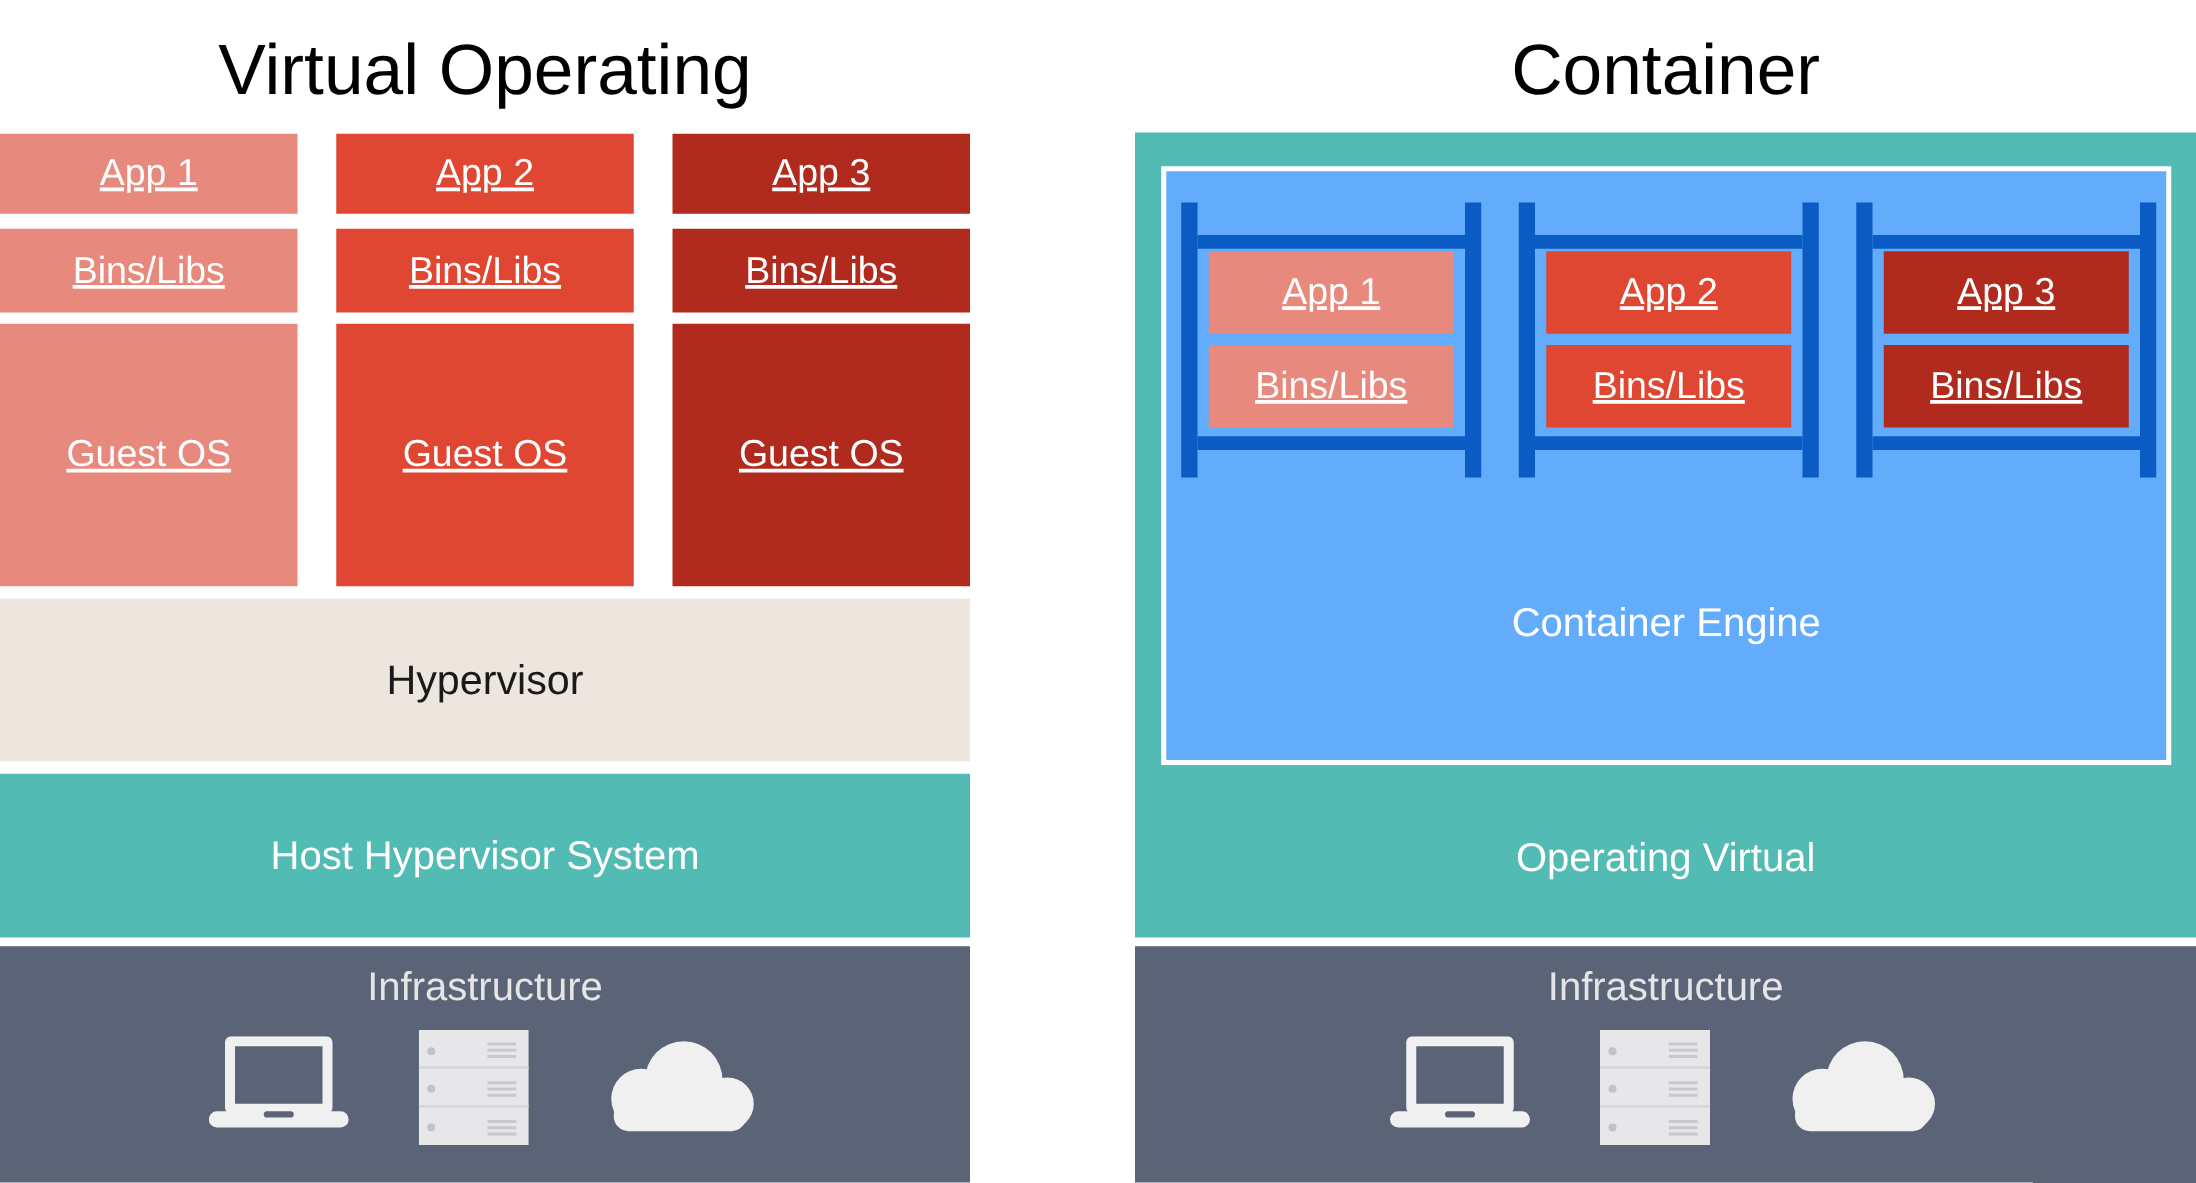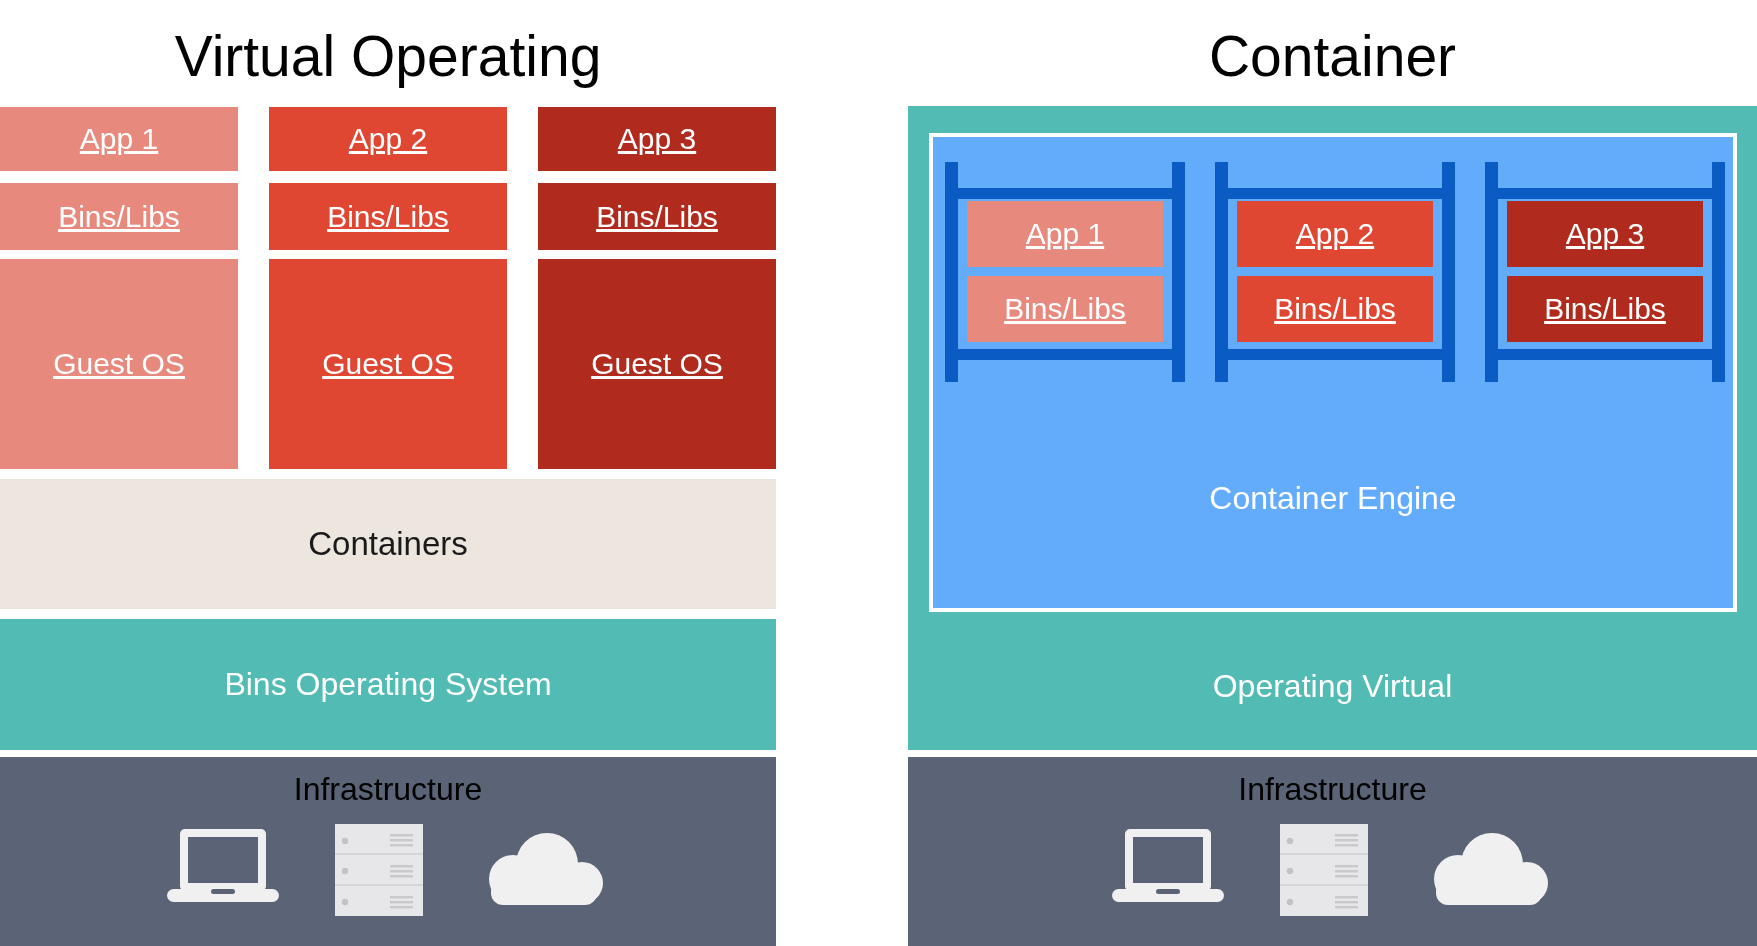--- a/index.html
+++ b/index.html
@@ -14,21 +14,21 @@
   .band-label{font-size:32px;}
   
   .vmcol-box{position:absolute;width:238px;display:flex;align-items:center;justify-content:center;}
   
   .shelf{position:absolute;top:162px;width:240px;height:220px;}
   .post{position:absolute;top:0;width:13px;height:220px;}
   .rail{position:absolute;left:13px;right:13px;height:11px;}
   .cbox{position:absolute;left:22px;right:22px;height:66px;display:flex;
         align-items:center;justify-content:center;}
   .infra-label{position:absolute;left:0;right:0;top:14px;text-align:center;
-               font-size:32px;color:#000000;}
+               font-size:32px;color:#e5e5e5;}
   .icons-row{position:absolute;left:0;right:0;bottom:30px;display:flex;
              align-items:flex-end;justify-content:center;gap:56px;}
   .icon{display:block;}
   .ic-laptop{margin-bottom:13px;}
   .ic-cloud{margin-bottom:10px;}
 </style>
 </head>
 <body>
 
 <div class="abs panel-title" style="left:0;width:776px;">Virtual Operating</div>
@@ -38,23 +38,23 @@
 <div class="vmcol-box box-label" style="left: 0px; top: 259px; height: 210px; background-color: rgb(232, 137, 126);">Guest OS</div>
 
 <div class="vmcol-box box-label" style="left: 269px; top: 107px; height: 64px; background-color: rgb(223, 71, 51);">App 2</div>
 <div class="vmcol-box box-label" style="left: 269px; top: 183px; height: 67px; background-color: rgb(223, 71, 51);">Bins/Libs</div>
 <div class="vmcol-box box-label" style="left: 269px; top: 259px; height: 210px; background-color: rgb(223, 71, 51);">Guest OS</div>
 
 <div class="vmcol-box box-label" style="left: 538px; top: 107px; height: 64px; background-color: rgb(176, 42, 29);">App 3</div>
 <div class="vmcol-box box-label" style="left: 538px; top: 183px; height: 67px; background-color: rgb(176, 42, 29);">Bins/Libs</div>
 <div class="vmcol-box box-label" style="left: 538px; top: 259px; height: 210px; background-color: rgb(176, 42, 29);">Guest OS</div>
 
-<div class="abs center-flex" style="left: 0px; top: 479px; width: 776px; height: 130px; font-size: 33px; color: rgb(26, 26, 26); background-color: rgb(237, 230, 223);">Containers</div>
+<div class="abs center-flex" style="left: 0px; top: 479px; width: 776px; height: 130px; font-size: 33px; color: rgb(26, 26, 26); background-color: rgb(237, 230, 223);">Hypervisor</div>
 
-<div class="abs center-flex band-label white-label" style="left: 0px; top: 619px; width: 776px; height: 131px; background-color: rgb(82, 187, 179);">Bins Operating System</div>
+<div class="abs center-flex band-label white-label" style="left: 0px; top: 619px; width: 776px; height: 131px; background-color: rgb(82, 187, 179);">Host Hypervisor System</div>
 
 <div class="abs" style="left: 0px; top: 757px; width: 776px; height: 189px; background-color: rgb(90, 100, 118);">
   <div class="infra-label">Infrastructure</div>
   <div class="icons-row">
     <svg class="icon ic-laptop" width="112" height="74" viewBox="0 0 112 74">
       <rect x="13" y="0" width="86" height="62" rx="5" fill="#F0F0F0"></rect>
       <rect x="21" y="8" width="70" height="46" fill="#5A6476"></rect>
       <rect x="0" y="60" width="112" height="13" rx="6.5" fill="#F0F0F0"></rect>
       <rect x="44" y="60" width="24" height="5" rx="2.5" fill="#5A6476"></rect>
     </svg>

